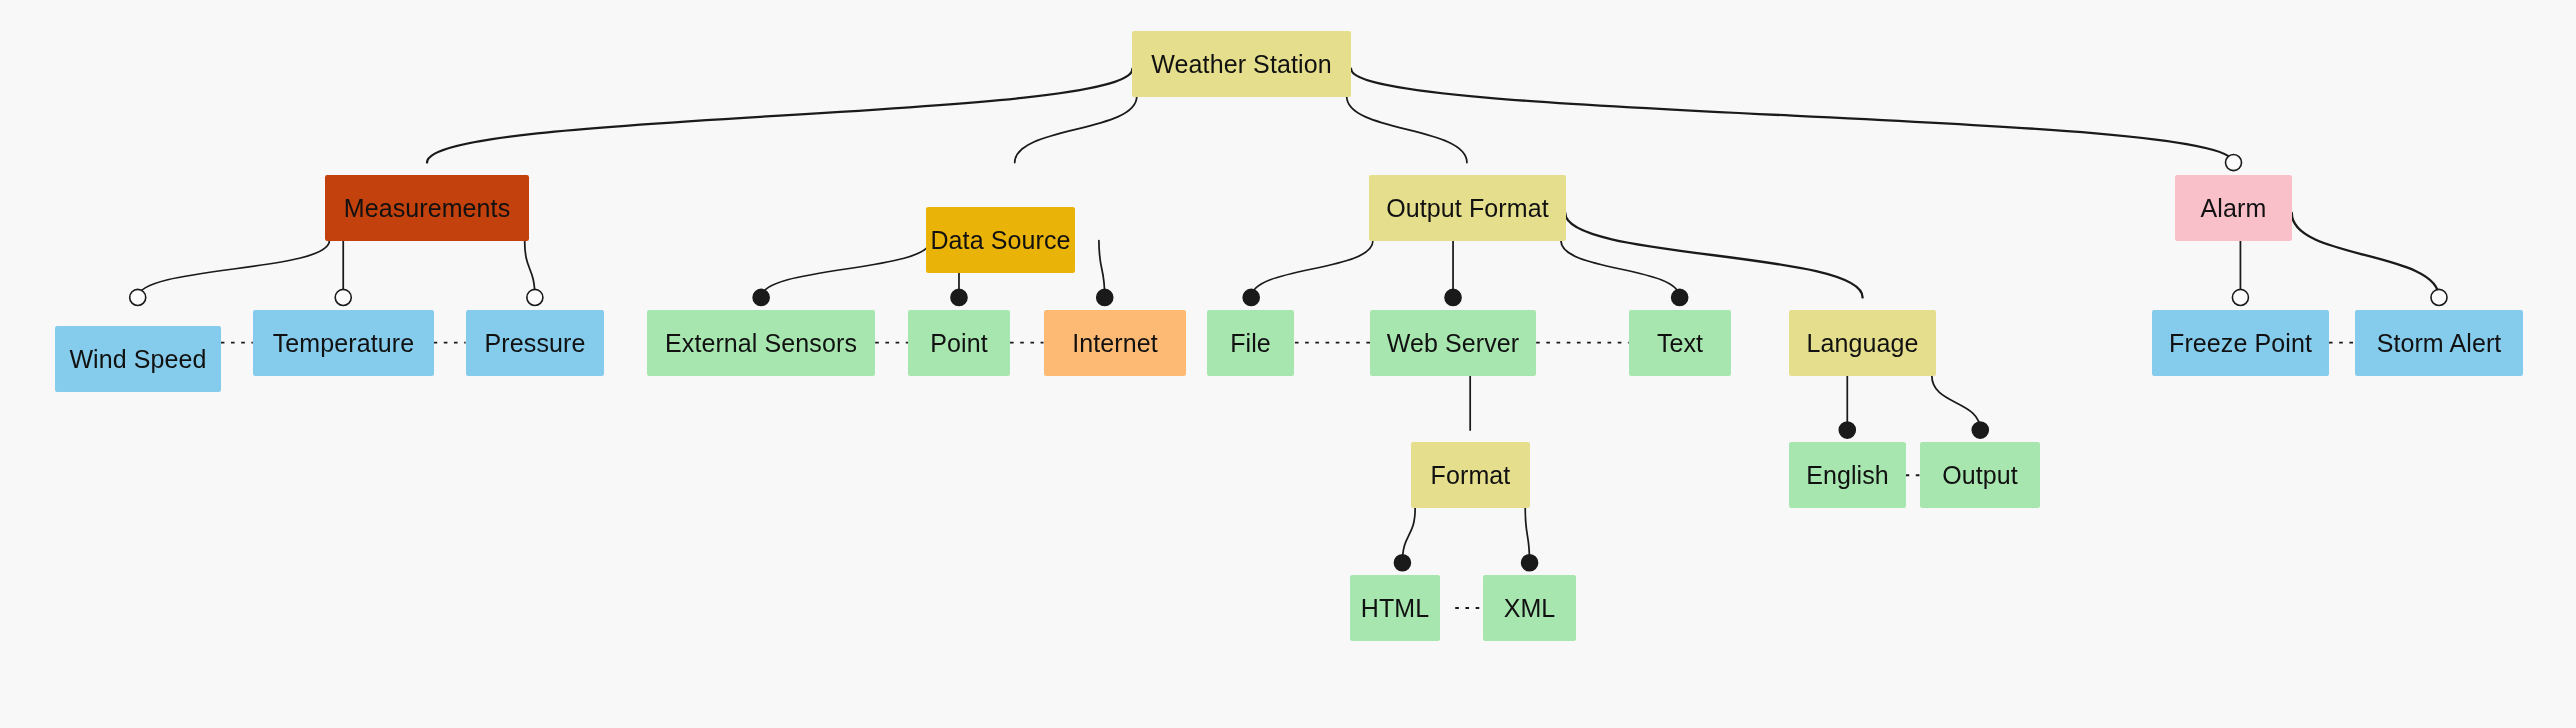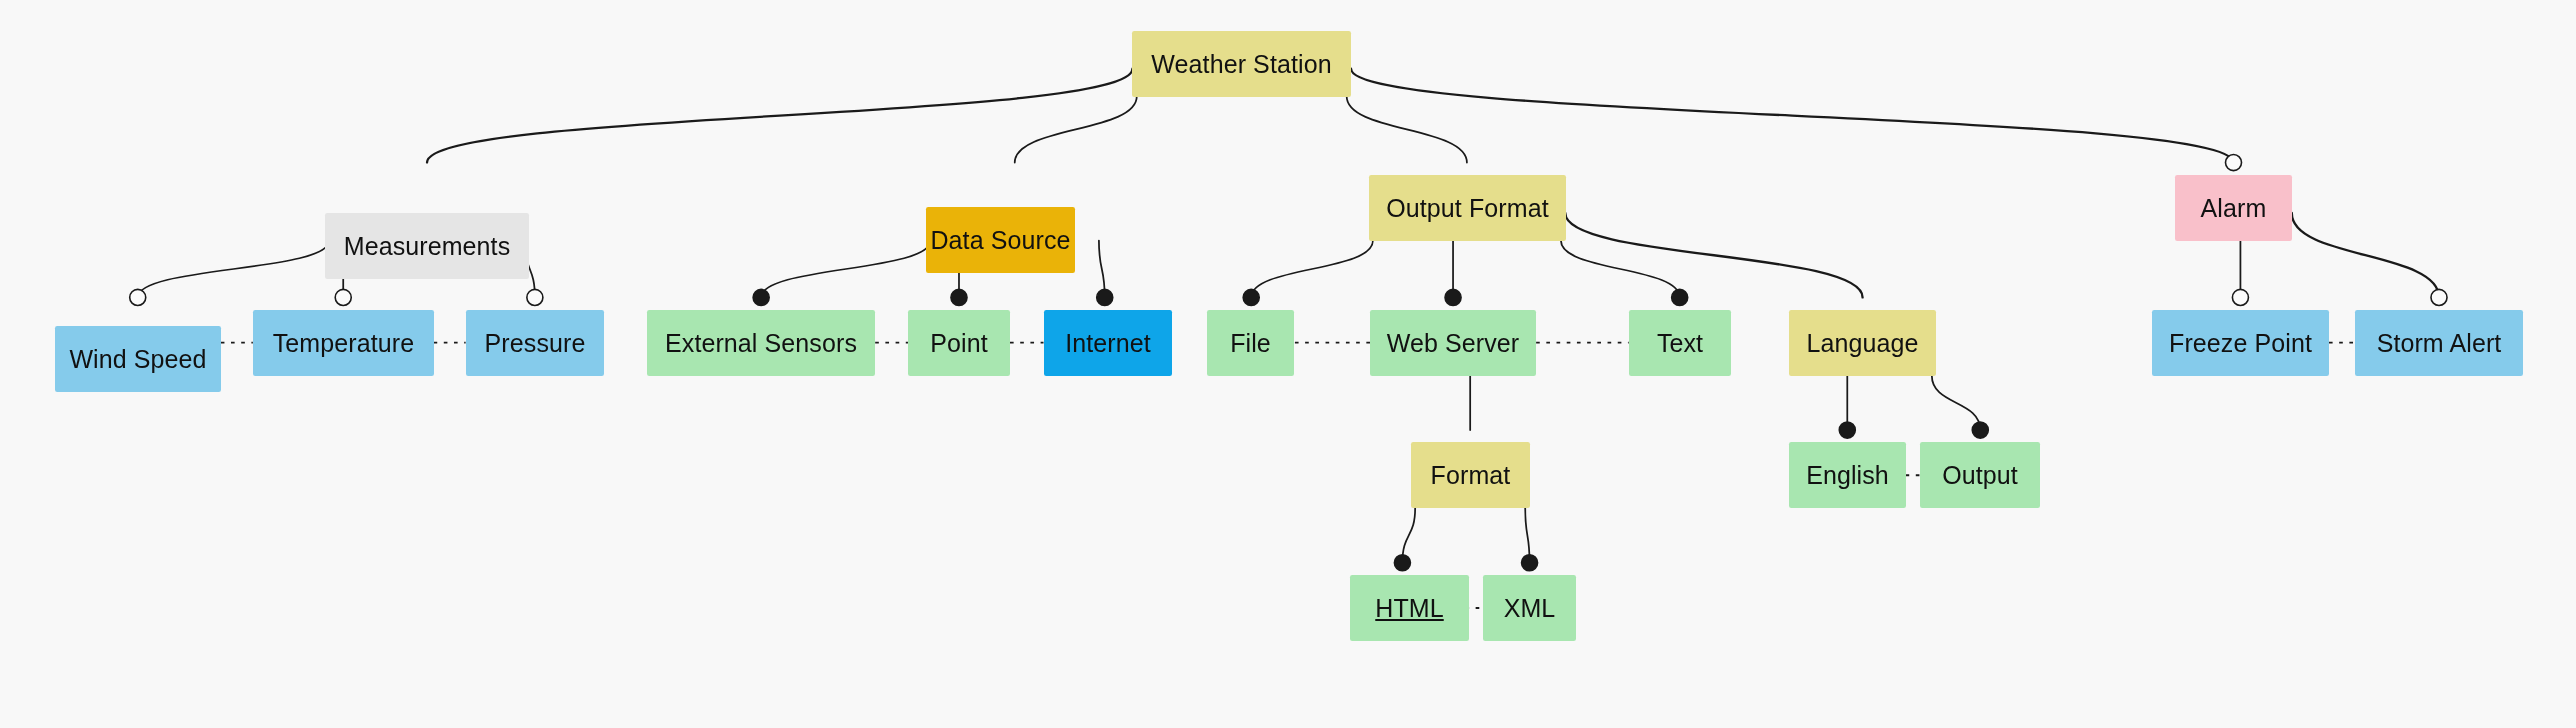--- a/index.html
+++ b/index.html
@@ -88,21 +88,21 @@
       <line x1="1777" y1="470" x2="1880" y2="470" stroke="#1a1a1a" stroke-width="2.6" stroke-dasharray="5 9" stroke-linecap="butt"></line>
       <line x1="2108" y1="470" x2="2235" y2="470" stroke="#1a1a1a" stroke-width="2.6" stroke-dasharray="5 9" stroke-linecap="butt"></line>
       <line x1="2615" y1="652" x2="2635" y2="652" stroke="#1a1a1a" stroke-width="2.6" stroke-dasharray="5 9" stroke-linecap="butt"></line>
       <line x1="1997" y1="834" x2="2035" y2="834" stroke="#1a1a1a" stroke-width="2.6" stroke-dasharray="5 9" stroke-linecap="butt"></line>
       <line x1="3196" y1="470" x2="3232" y2="470" stroke="#1a1a1a" stroke-width="2.6" stroke-dasharray="5 9" stroke-linecap="butt"></line>
     </svg>
   <div id="nodes-layer">
       <div class="fm-node" style="left: 1132px; top: 31px; width: 219px; height: 66px; background: rgb(229, 222, 140);">
         <span class="fm-label">Weather Station</span>
       </div>
-      <div class="fm-node" style="left: 325px; top: 175px; width: 204px; height: 66px; background: #e5e5e5; margin-top: 38px;">
+      <div class="fm-node" style="left: 325px; top: 175px; width: 204px; height: 66px; background: #c2410c;">
         <span class="fm-label">Measurements</span>
       </div>
       <div class="fm-node" style="left: 926px; top: 175px; width: 149px; height: 66px; background: #eab308; margin-top: 32px;">
         <span class="fm-label">Data Source</span>
       </div>
       <div class="fm-node" style="left: 1369px; top: 175px; width: 197px; height: 66px; background: rgb(229, 222, 140);">
         <span class="fm-label">Output Format</span>
       </div>
       <div class="fm-node" style="left: 2175px; top: 175px; width: 117px; height: 66px; background: rgb(249, 192, 202);">
         <span class="fm-label">Alarm</span>
@@ -115,21 +115,21 @@
       </div>
       <div class="fm-node" style="left: 466px; top: 310px; width: 138px; height: 66px; background: rgb(133, 203, 235);">
         <span class="fm-label">Pressure</span>
       </div>
       <div class="fm-node" style="left: 647px; top: 310px; width: 228px; height: 66px; background: rgb(168, 230, 176);">
         <span class="fm-label">External Sensors</span>
       </div>
       <div class="fm-node" style="left: 908px; top: 310px; width: 102px; height: 66px; background: rgb(168, 230, 176);">
         <span class="fm-label">Point</span>
       </div>
-      <div class="fm-node" style="left: 1044px; top: 310px; width: 128px; height: 66px; background: #0ea5e9;">
+      <div class="fm-node" style="left: 1044px; top: 310px; width: 142px; height: 66px; background: #fdba74;">
         <span class="fm-label">Internet</span>
       </div>
       <div class="fm-node" style="left: 1207px; top: 310px; width: 87px; height: 66px; background: rgb(168, 230, 176);">
         <span class="fm-label">File</span>
       </div>
       <div class="fm-node" style="left: 1370px; top: 310px; width: 166px; height: 66px; background: rgb(168, 230, 176);">
         <span class="fm-label">Web Server</span>
       </div>
       <div class="fm-node" style="left: 1629px; top: 310px; width: 102px; height: 66px; background: rgb(168, 230, 176);">
         <span class="fm-label">Text</span>
@@ -145,21 +145,21 @@
       </div>
       <div class="fm-node" style="left: 1411px; top: 442px; width: 119px; height: 66px; background: rgb(229, 222, 140);">
         <span class="fm-label">Format</span>
       </div>
       <div class="fm-node" style="left: 1789px; top: 442px; width: 117px; height: 66px; background: rgb(168, 230, 176);">
         <span class="fm-label">English</span>
       </div>
       <div class="fm-node" style="left: 1920px; top: 442px; width: 120px; height: 66px; background: rgb(168, 230, 176);">
         <span class="fm-label">Output</span>
       </div>
-      <div class="fm-node" style="left: 1350px; top: 575px; width: 119px; height: 66px; background: rgb(168, 230, 176); text-decoration: underline;">
+      <div class="fm-node" style="left: 1350px; top: 575px; width: 90px; height: 66px; background: rgb(168, 230, 176);">
         <span class="fm-label">HTML</span>
       </div>
       <div class="fm-node" style="left: 1483px; top: 575px; width: 93px; height: 66px; background: rgb(168, 230, 176);">
         <span class="fm-label">XML</span>
       </div>
     </div>
 </div>
 
 
 </body></html>

